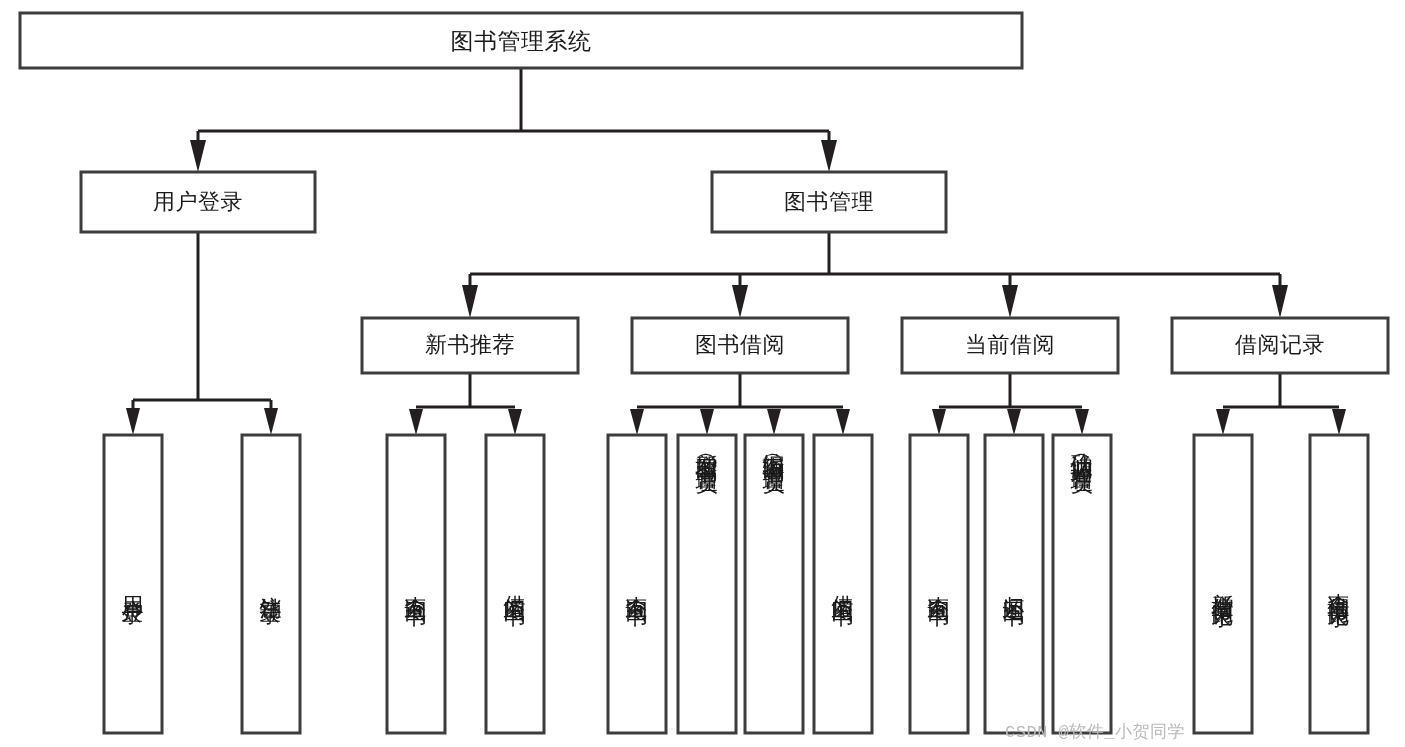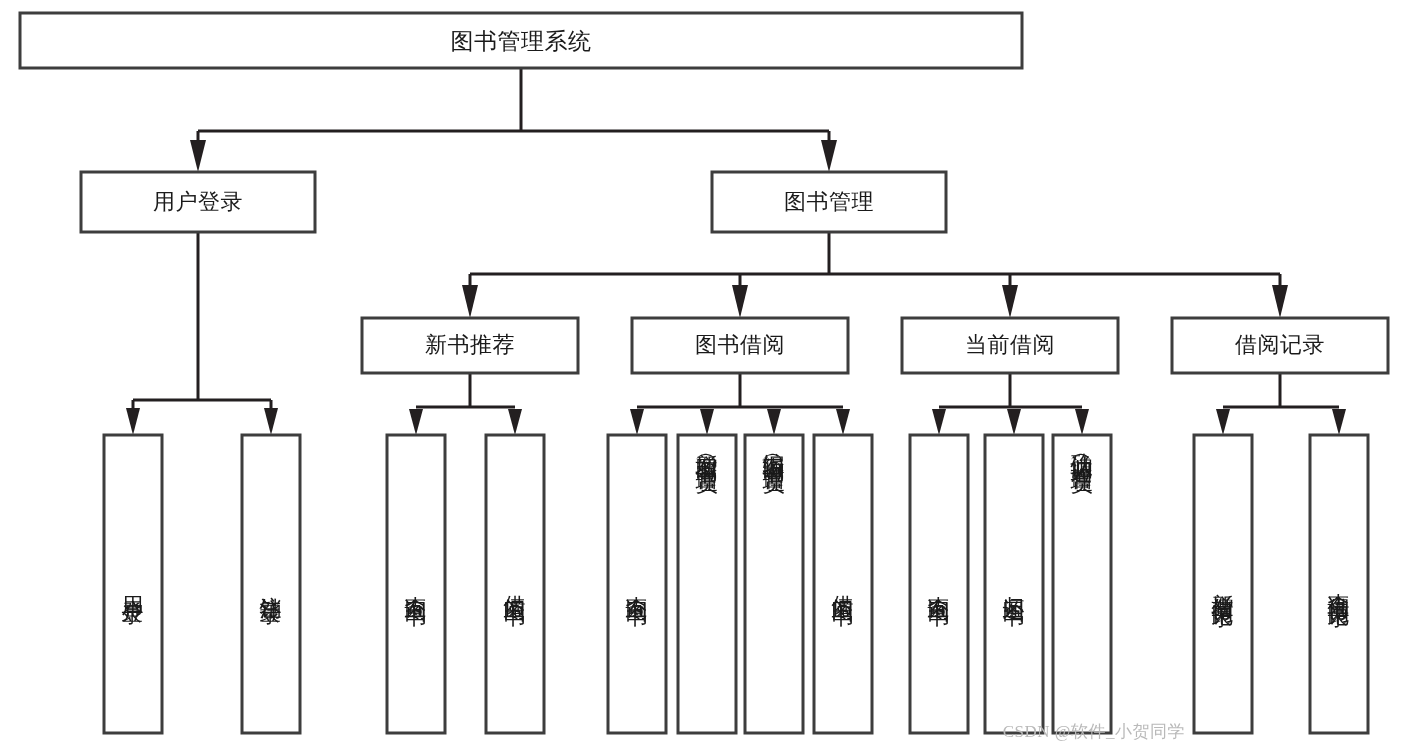--- a/index.html
+++ b/index.html
@@ -73,21 +73,21 @@
     font-size: 22px;
     line-height: 1.05;
     color: #1a1a1a;
     letter-spacing: 3px;
     white-space: nowrap;
   }
   #watermark {
     position: absolute;
     right: 8px;
     bottom: 4px;
-    font-family: Liberation Serif, serif;
+    font-family: Liberation Mono, monospace;
     font-size: 17px;
     color: #b9b9b9;
     white-space: nowrap;
     letter-spacing: 0.5px;
   }
 </style>
 </head>
 <body>
 
 <div id="diagram-root">

